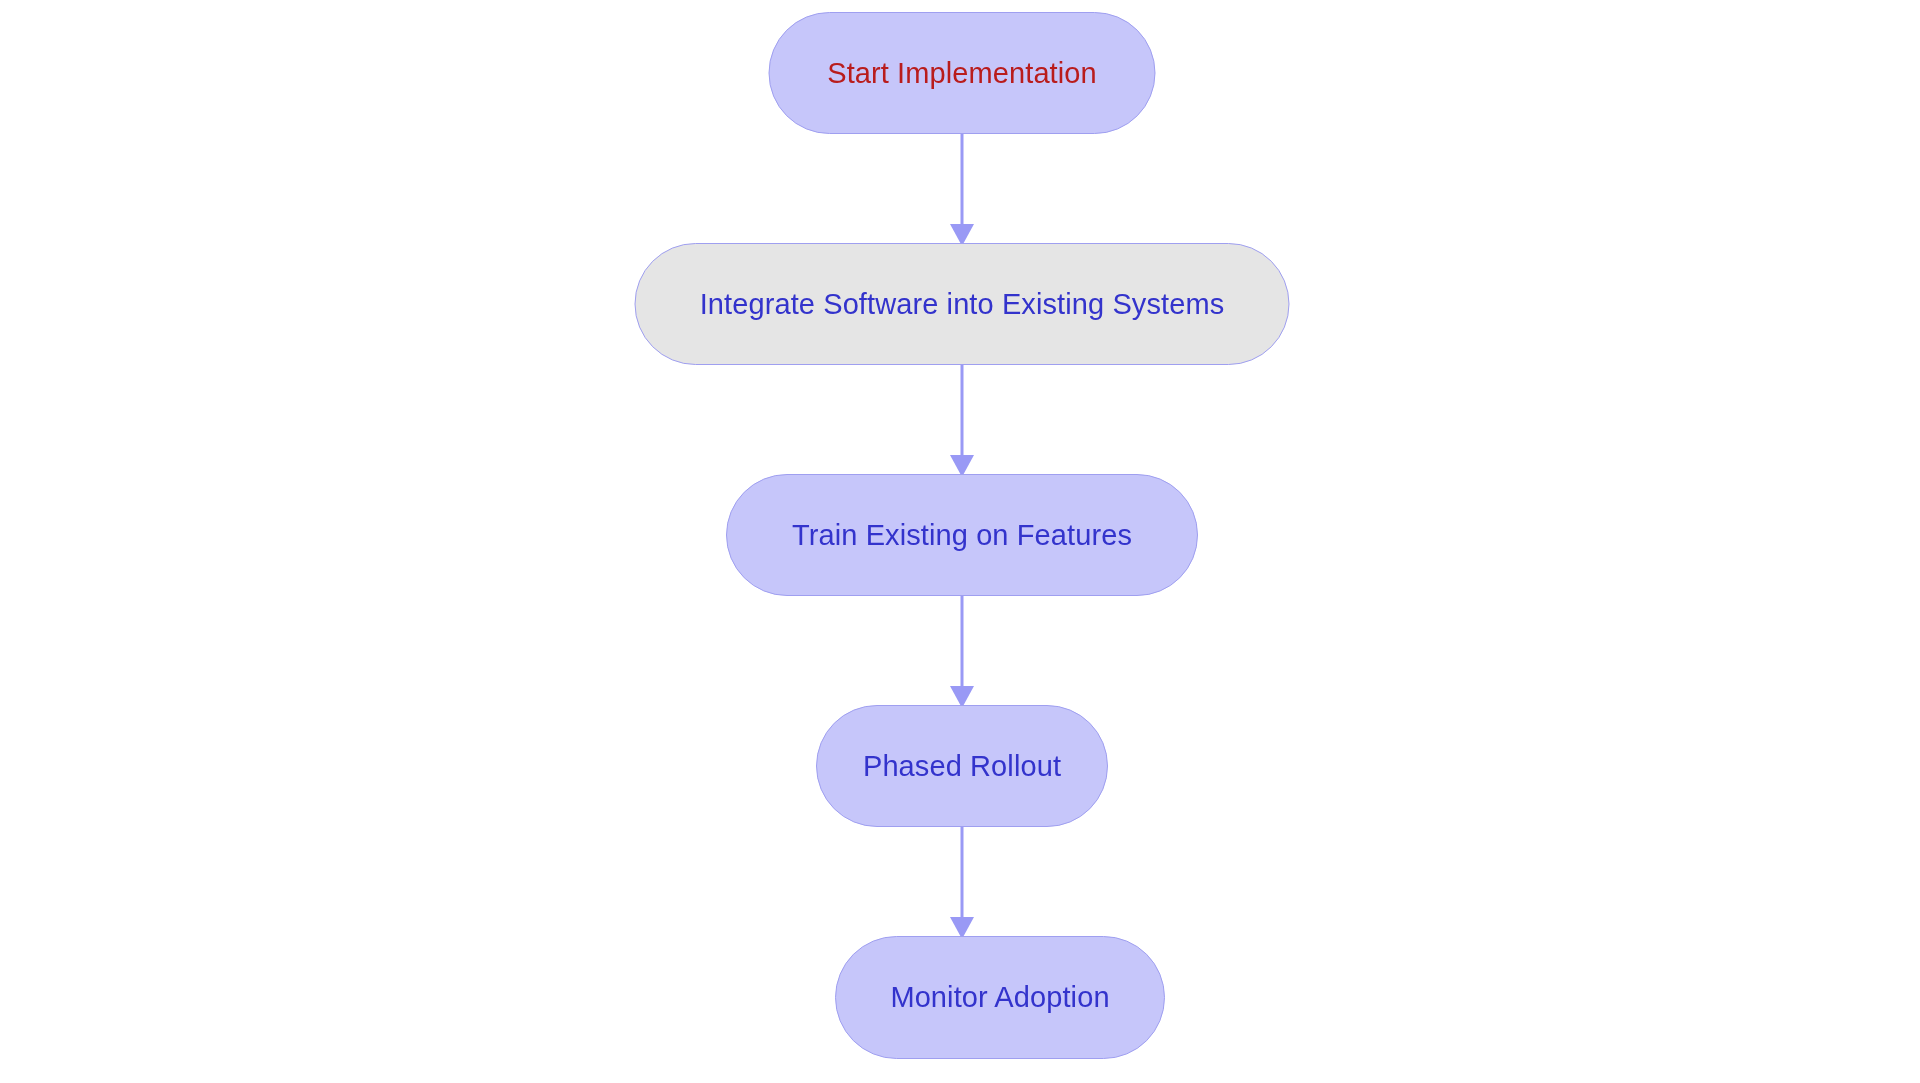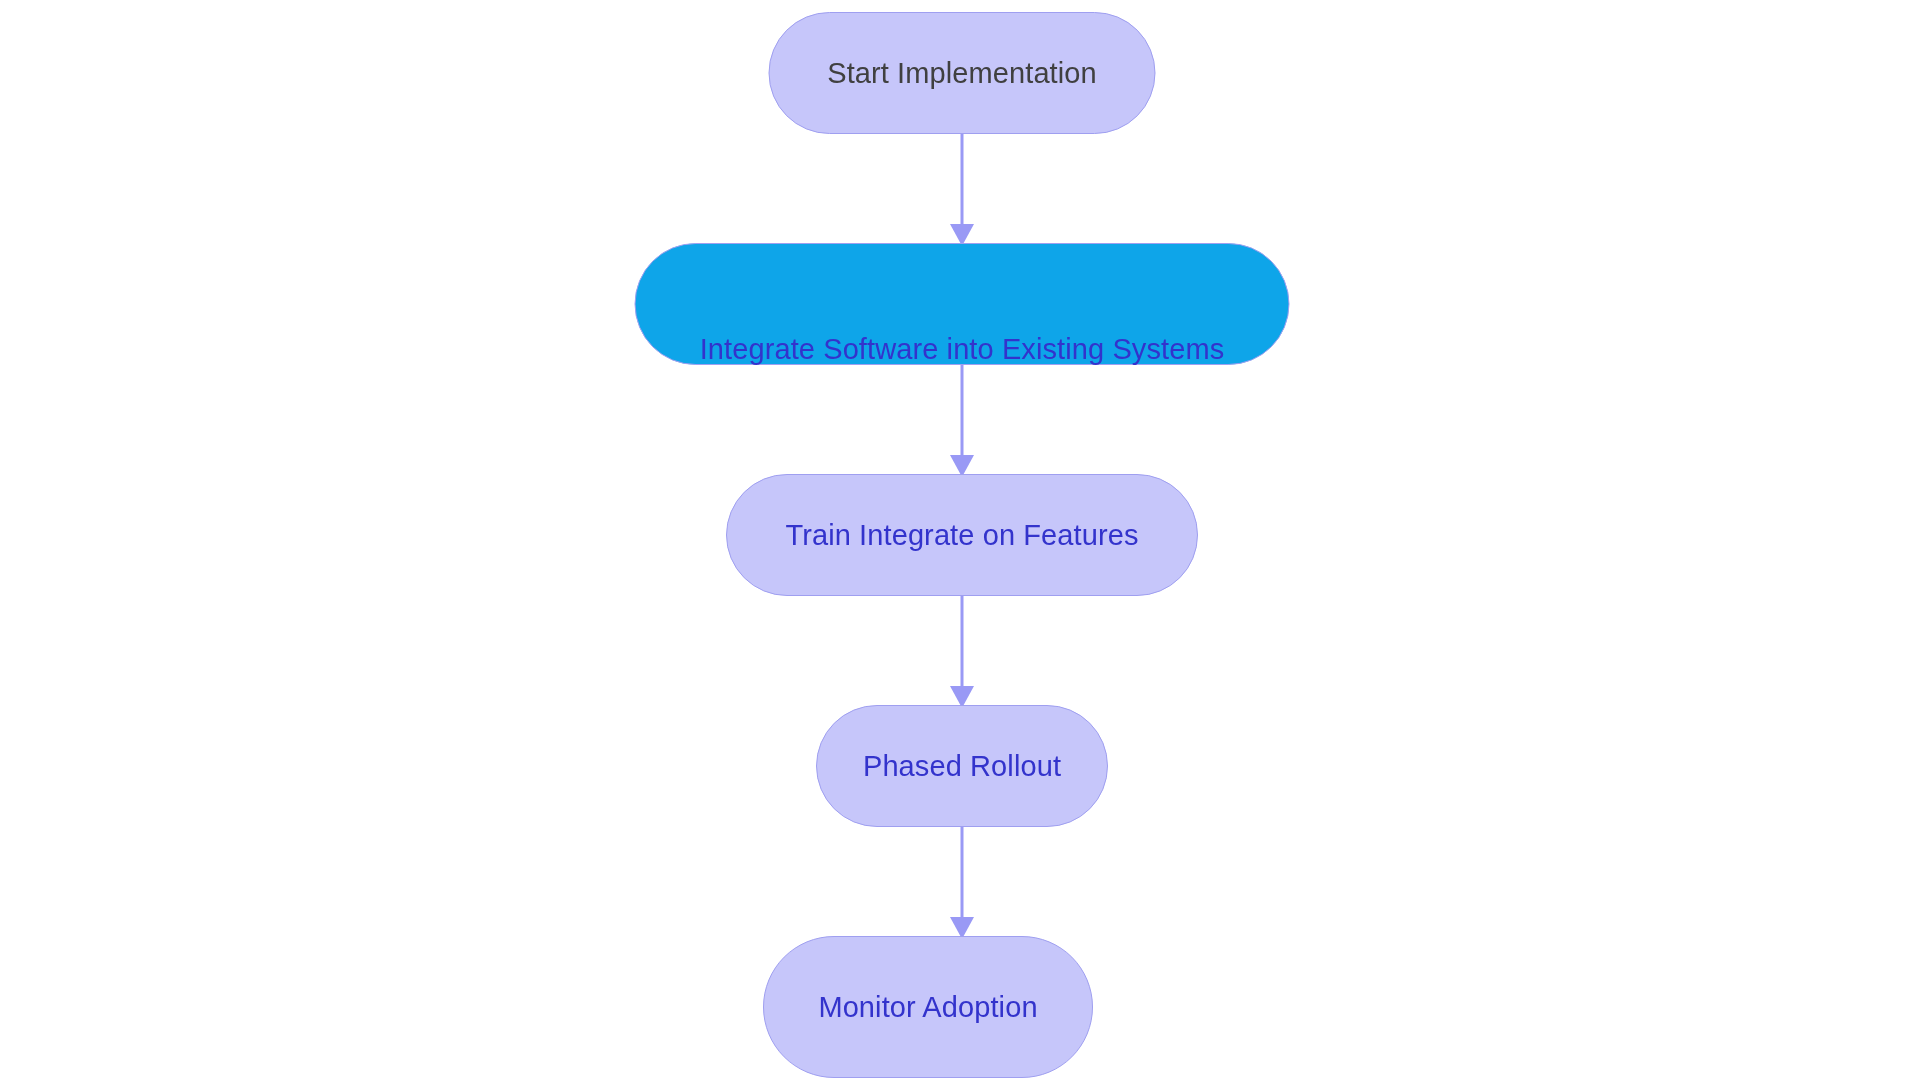--- a/index.html
+++ b/index.html
@@ -77,32 +77,32 @@
       <polygon points="950,686 974,686 962,708" fill="#9999f5"></polygon>
     </g>
 
     <g>
       <line x1="962" y1="827" x2="962" y2="919" stroke="#9999f5" stroke-width="3"></line>
       <polygon points="950,917 974,917 962,939" fill="#9999f5"></polygon>
     </g>
   </svg>
 
   <div class="node" id="node-0" style="left: 962px; top: 12px; width: 387px; height: 122px; background: rgb(198, 198, 250); border-color: rgb(159, 159, 240);">
-    <span class="node-label" style="color: #404040;">Start Implementation</span>
+    <span class="node-label" style="color: #b91c1c;">Start Implementation</span>
   </div>
 
-  <div class="node" id="node-1" style="left: 962px; top: 243px; width: 655px; height: 122px; background: #0ea5e9; border-color: rgb(159, 159, 240); align-items: flex-end;">
+  <div class="node" id="node-1" style="left: 962px; top: 243px; width: 655px; height: 122px; background: #e5e5e5; border-color: rgb(159, 159, 240);">
     <span class="node-label" style="color: rgb(51, 51, 204);">Integrate Software into Existing Systems</span>
   </div>
 
   <div class="node" id="node-2" style="left: 962px; top: 474px; width: 472px; height: 122px; background: rgb(198, 198, 250); border-color: rgb(159, 159, 240);">
-    <span class="node-label" style="color: rgb(51, 51, 204);">Train Integrate on Features</span>
+    <span class="node-label" style="color: rgb(51, 51, 204);">Train Existing on Features</span>
   </div>
 
   <div class="node" id="node-3" style="left: 962px; top: 705px; width: 292px; height: 122px; background: rgb(198, 198, 250); border-color: rgb(159, 159, 240);">
     <span class="node-label" style="color: rgb(51, 51, 204); text-align: right;">Phased Rollout</span>
   </div>
 
-  <div class="node" id="node-4" style="left: 928px; top: 936px; width: 330px; height: 142px; background: rgb(198, 198, 250); border-color: rgb(159, 159, 240);">
+  <div class="node" id="node-4" style="left: 1000px; top: 936px; width: 330px; height: 123px; background: rgb(198, 198, 250); border-color: rgb(159, 159, 240);">
     <span class="node-label" style="color: rgb(51, 51, 204);">Monitor Adoption</span>
   </div>
 
 </div>
 
 </body></html>

